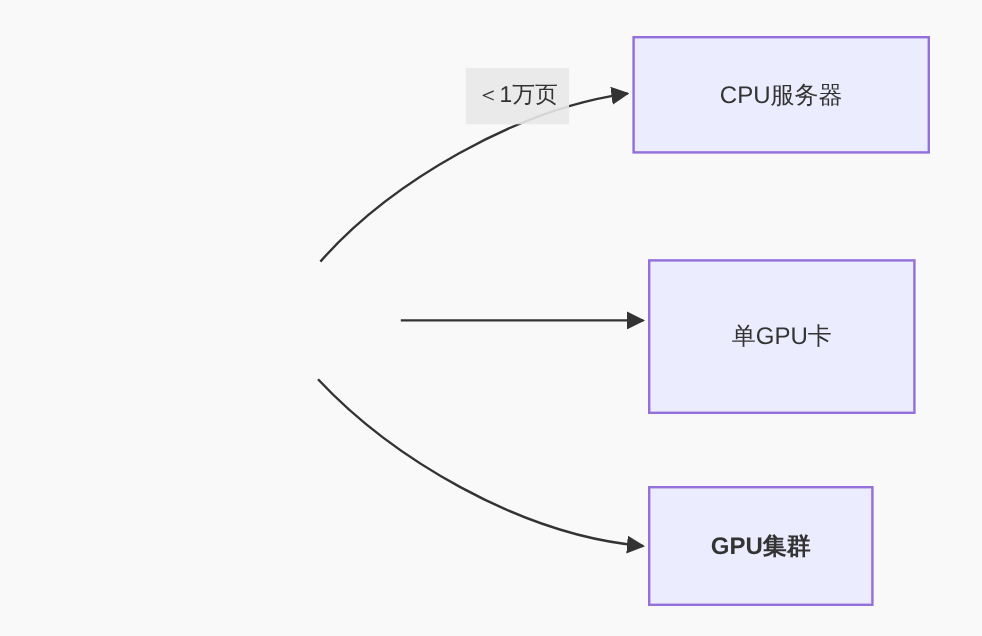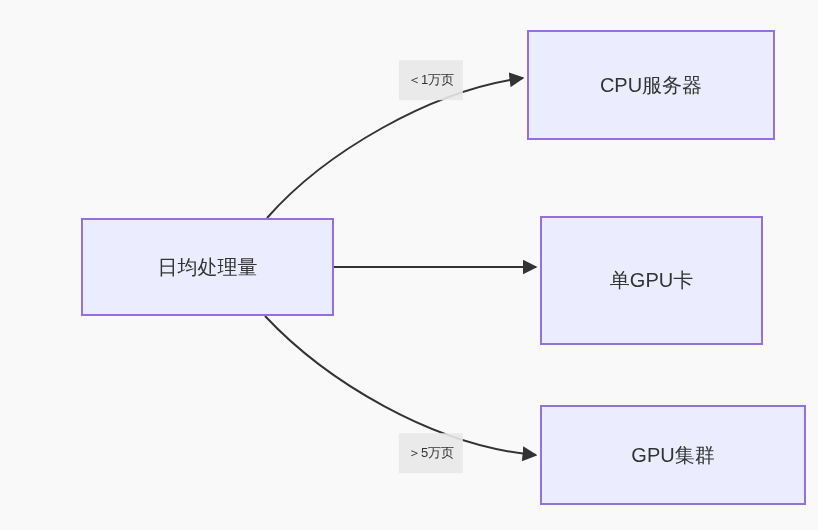--- a/index.html
+++ b/index.html
@@ -28,29 +28,29 @@
     background: #ECECFF;
     border: 2px solid #9370DB;
     display: flex;
     align-items: center;
     justify-content: center;
     color: #333333;
     font-size: 20px;
     text-align: center;
   }
   .node-root   { left: 81px;  top: 218px; width: 253px; height: 98px;  }
-  .node-cpu    { left: 527px; top: 30px;  width: 248px; height: 110px;  }
+  .node-cpu    { left: 527px; top: 30px;  width: 248px; height: 98px;  }
   .node-gpu1   { left: 540px; top: 216px; width: 223px; height: 129px; }
-  .node-gpuN   { left: 540px; top: 405px; width: 266px; height: 100px; }
+  .node-gpuN   { left: 540px; top: 405px; width: 188px; height: 100px; font-weight: bold; }
   .edge-label {
     position: absolute;
     transform: translate(-50%, -50%);
     background: rgba(232, 232, 232, 0.9);
     color: #333333;
-    font-size: 13px;
+    font-size: 19px;
     line-height: 1.2;
     padding: 12px 9px;
     white-space: nowrap;
   }
   .edge-label-top    { left: 431px; top: 80px;  }
   .edge-label-mid    { left: 430px; top: 267px; }
   .edge-label-bottom { left: 431px; top: 453px; }
 </style>
 </head>
 <body>
@@ -61,34 +61,30 @@
     <defs>
       <marker id="arrowhead" viewBox="0 0 10 10" refX="9" refY="5" markerWidth="7.5" markerHeight="7.5" orient="auto">
         <path d="M0,0 L10,5 L0,10 z" fill="#333333"></path>
       </marker>
     </defs>
     <path d="M267,218 C325,152 432,90 523,78" fill="none" stroke="#333333" stroke-width="2" marker-end="url(#arrowhead)"></path>
     <path d="M334,267 L536,267" fill="none" stroke="#333333" stroke-width="2" marker-end="url(#arrowhead)"></path>
     <path d="M265,316 C325,380 432,446 536,455" fill="none" stroke="#333333" stroke-width="2" marker-end="url(#arrowhead)"></path>
   </svg>
 
-  <div class="node node-root">
-    <span>日均处理量</span>
-  </div>
 
   <div class="node node-cpu">
     <span>CPU服务器</span>
   </div>
 
   <div class="node node-gpu1">
     <span>单GPU卡</span>
   </div>
 
   <div class="node node-gpuN">
     <span>GPU集群</span>
   </div>
 
   <div class="edge-label edge-label-top">＜1万页</div>
 
 
-  <div class="edge-label edge-label-bottom">＞5万页</div>
 
 </div>
 
 </body></html>

